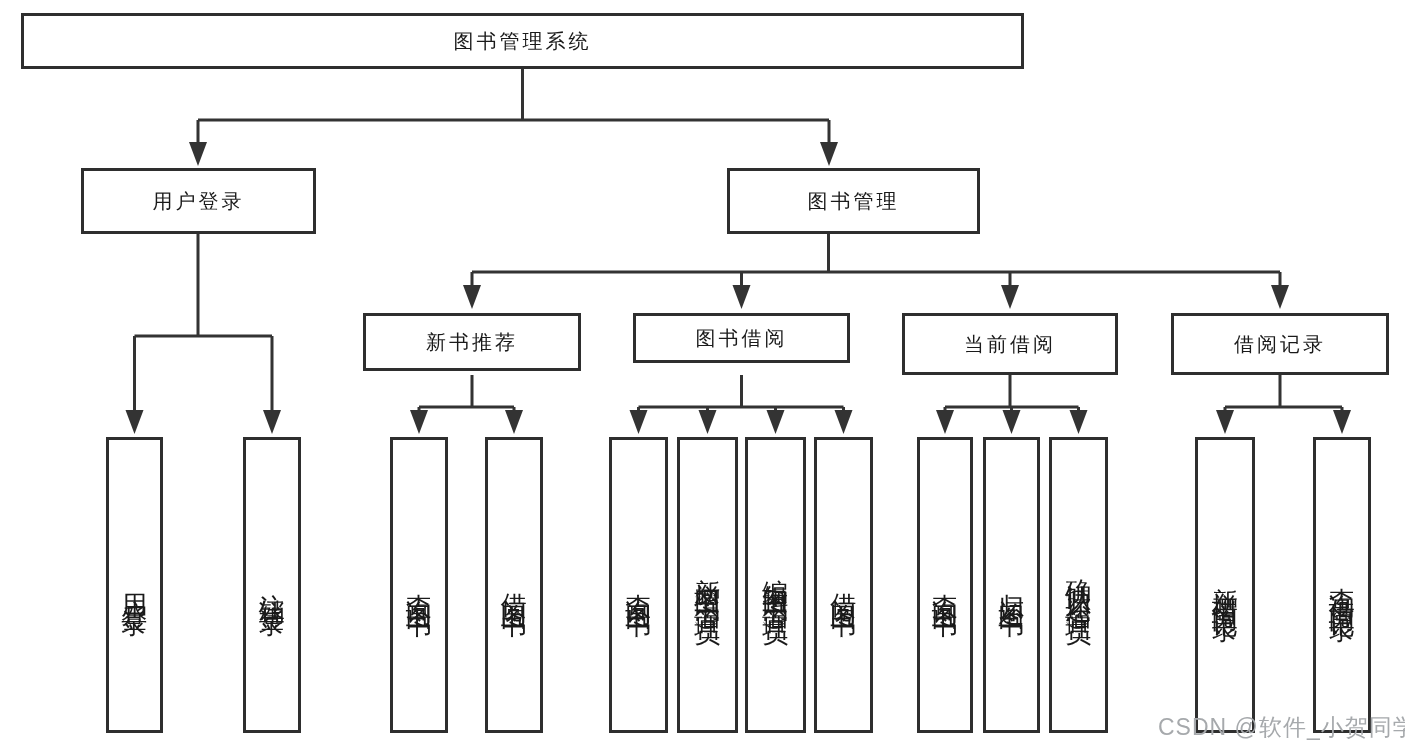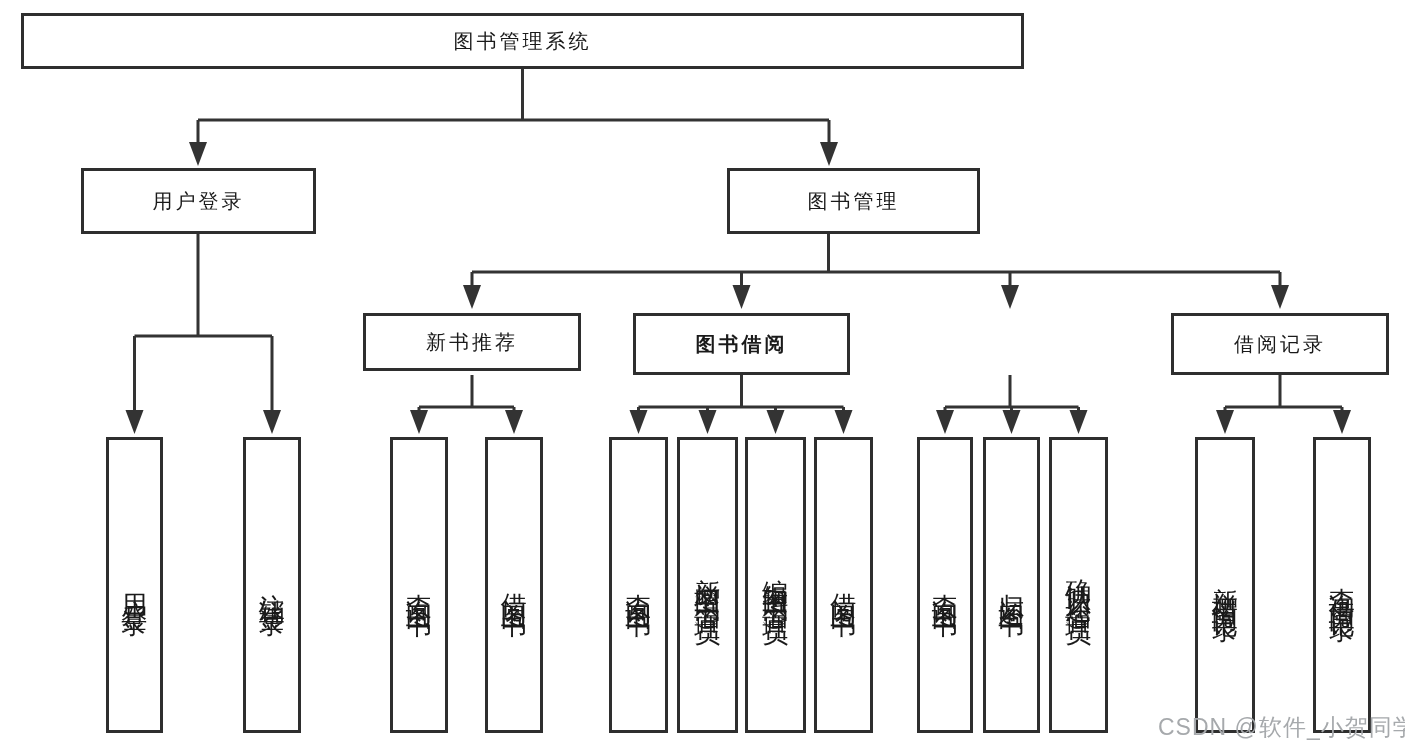--- a/index.html
+++ b/index.html
@@ -47,21 +47,21 @@
     font-size: 23px;
     letter-spacing: 1px;
     color: #a6a9ac;
     white-space: nowrap;
   }
   
   .n-root   { left: 21px;   top: 13px;  width: 1003px; height: 56px; }
   .n-login  { left: 81px;   top: 168px; width: 235px;  height: 66px; }
   .n-mgmt   { left: 699px;  top: 168px; width: 253px;  height: 66px; margin-left: 28px; }
   .n-g1     { left: 363px;  top: 313px; width: 218px;  height: 58px; }
-  .n-g2     { left: 633px;  top: 313px; width: 217px;  height: 62px; font-weight: bold; }
+  .n-g2     { left: 633px;  top: 313px; width: 217px;  height: 50px; }
   .n-g3     { left: 902px;  top: 313px; width: 216px;  height: 62px; }
   .n-g4     { left: 1171px; top: 313px; width: 218px;  height: 62px; }
   .leaf     { top: 437px; height: 296px; }
   .n-l1  { left: 106px;  width: 57px; }
   .n-l2  { left: 243px;  width: 58px; }
   .n-nb1 { left: 390px;  width: 58px; }
   .n-nb2 { left: 485px;  width: 58px; }
   .n-bb1 { left: 609px;  width: 59px; }
   .n-bb2 { left: 677px;  width: 61px; }
   .n-bb3 { left: 745px;  width: 61px; }
@@ -120,20 +120,21 @@
     </g>
   </svg>
 
   <div class="node hbox n-root">图书管理系统</div>
 
   <div class="node hbox n-login">用户登录</div>
   <div class="node hbox n-mgmt">图书管理</div>
 
   <div class="node hbox n-g1">新书推荐</div>
   <div class="node hbox n-g2">图书借阅</div>
+  <div class="node hbox n-g3">当前借阅</div>
   <div class="node hbox n-g4">借阅记录</div>
 
   <div class="node vbox leaf n-l1">用户登录</div>
   <div class="node vbox leaf n-l2">注销登录</div>
 
   <div class="node vbox leaf n-nb1">查询图书</div>
   <div class="node vbox leaf n-nb2">借阅图书</div>
 
   <div class="node vbox leaf n-bb1">查询图书</div>
   <div class="node vbox leaf n-bb2">新增图书（管理员）</div>

